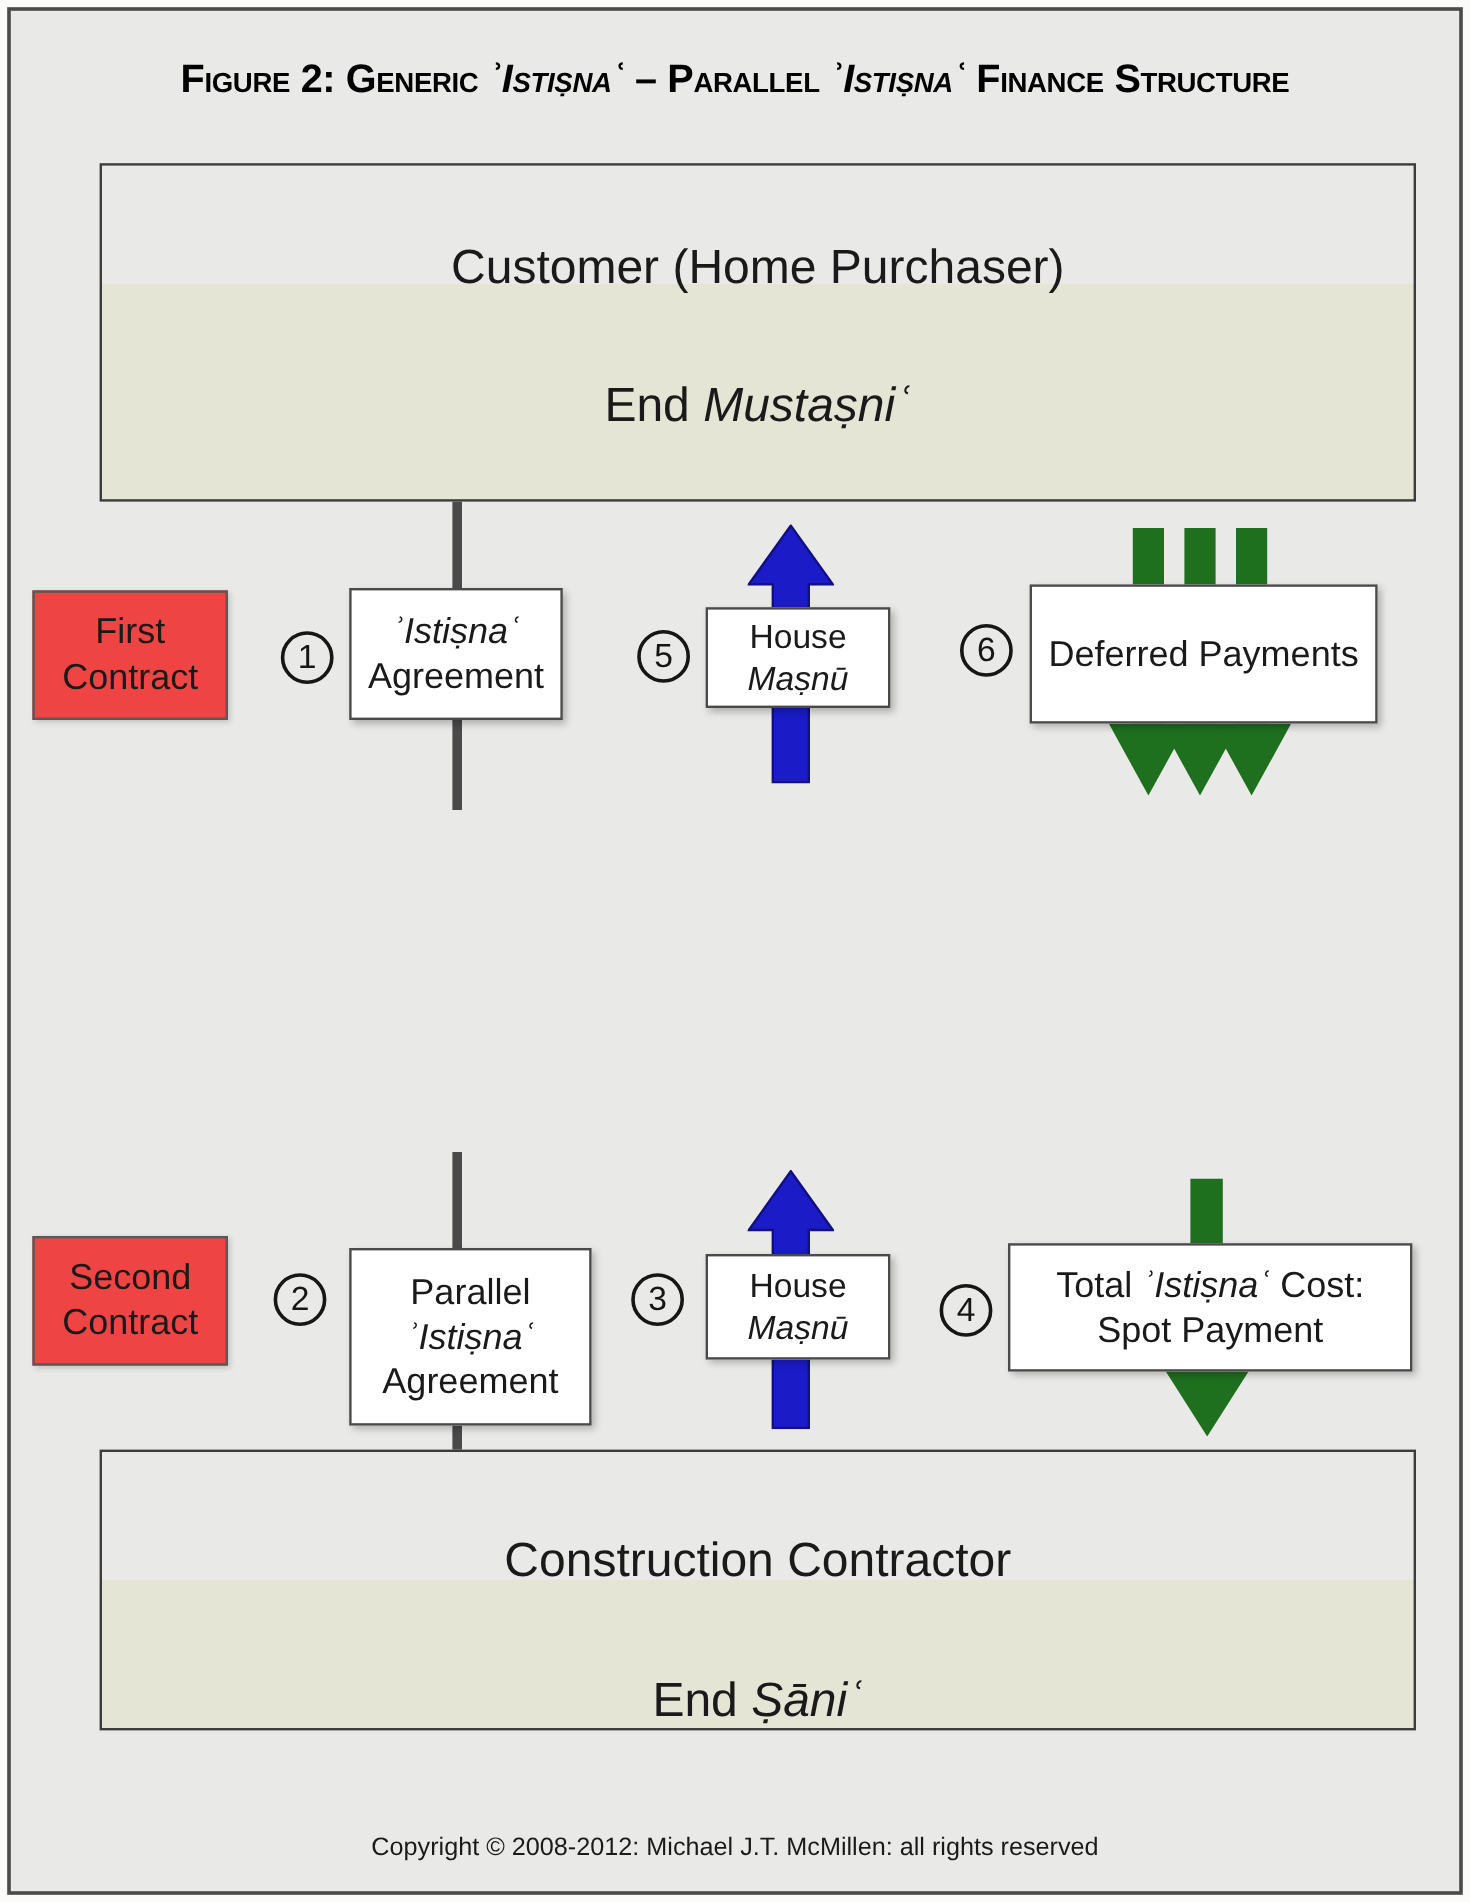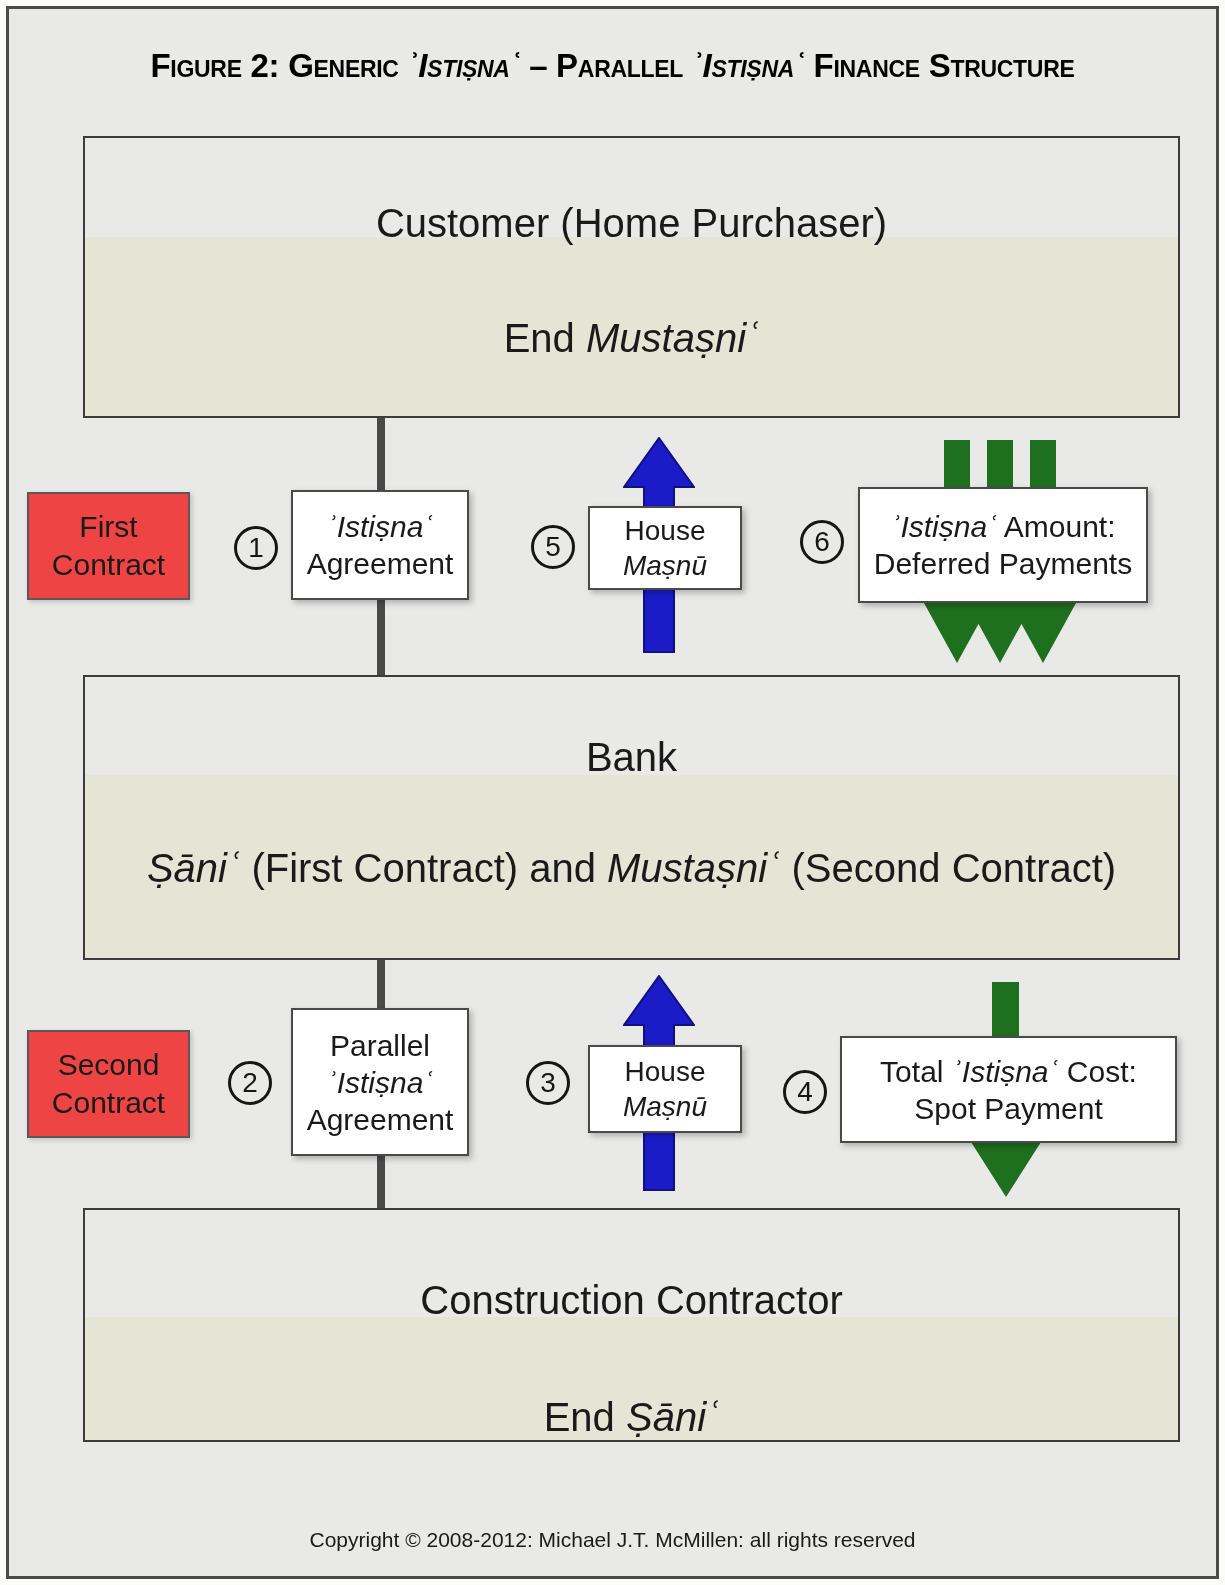--- a/index.html
+++ b/index.html
@@ -70,24 +70,20 @@
 
   <svg class="arrow arrow-green" style="left:971px;top:982px;" width="70" height="215" viewBox="0 0 70 215">
     <polygon points="21,0 48,0 48,160 70,160 35,215 0,160 21,160"></polygon>
   </svg>
 
   <div class="entity" style="top:136px;height:282px;--band:99px;">
     <div class="ename" style="top:61px;"><span>Customer (Home Purchaser)</span></div>
     <div class="erole" style="top:176px;"><span>End </span><i>Mustaṣniʿ</i></div>
   </div>
 
-  <div class="entity" style="top:675px;height:285px;--band:98px;">
-    <div class="ename" style="top:56px;"><span>Bank</span></div>
-    <div class="erole" style="top:167px;"><i>Ṣāniʿ</i><span> (First Contract) and </span><i>Mustaṣniʿ</i><span> (Second Contract)</span></div>
-  </div>
 
   <div class="entity" style="top:1208px;height:234px;padding-left:40px;--band:107px;">
     <div class="ename" style="top:66px;"><span>Construction Contractor</span></div>
     <div class="erole" style="top:183px;"><span>End </span><i>Ṣāniʿ</i></div>
   </div>
 
   <div class="labelbox" style="left:27px;top:492px;width:163px;height:108px;">
     <span>First Contract</span>
   </div>
   <div class="numcircle" style="left:234px;top:526px;">
@@ -101,31 +97,30 @@
       <span>5</span>
     </div>
   <div class="smallbox" style="left:588px;top:506px;width:154px;height:84px;font-size:28px;line-height:35px;">
     <div>House</div>
     <div><i>Maṣnū</i></div>
   </div>
   <div class="numcircle" style="left:800px;top:520px;">
       <span>6</span>
     </div>
   <div class="smallbox" style="left:858px;top:487px;width:290px;height:116px;">
-    <div><i>ʾIstiṣnaʿ</i><span> Amount:</span></div>
     <div>Deferred Payments</div>
   </div>
 
   <div class="labelbox" style="left:27px;top:1030px;width:163px;height:108px;">
     <span>Second Contract</span>
   </div>
   <div class="numcircle" style="left:228px;top:1061px;">
       <span>2</span>
     </div>
-  <div class="smallbox" style="left:291px;top:1008px;width:178px;height:148px;text-align:center;">
+  <div class="smallbox" style="left:291px;top:1040px;width:202px;height:148px;text-align:center;">
     <div>Parallel</div>
     <div><i>ʾIstiṣnaʿ</i></div>
     <div>Agreement</div>
   </div>
   <div class="numcircle" style="left:526px;top:1061px;">
       <span>3</span>
     </div>
   <div class="smallbox" style="left:588px;top:1045px;width:154px;height:88px;font-size:28px;line-height:35px;">
     <div>House</div>
     <div><i>Maṣnū</i></div>

